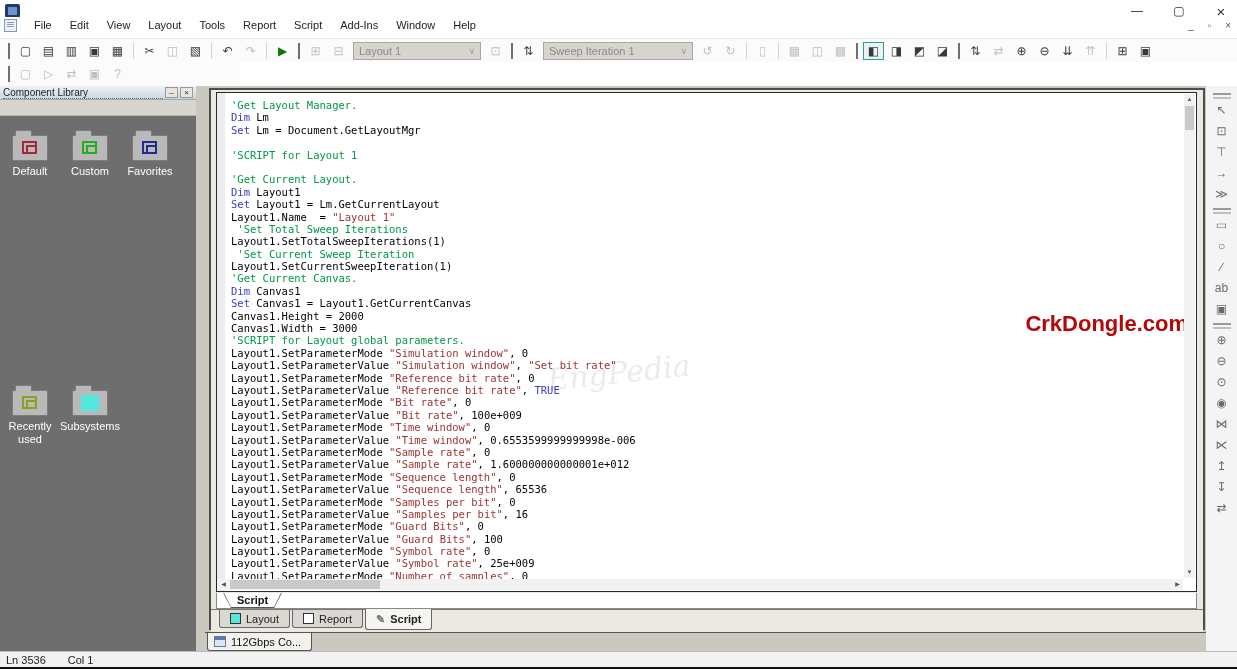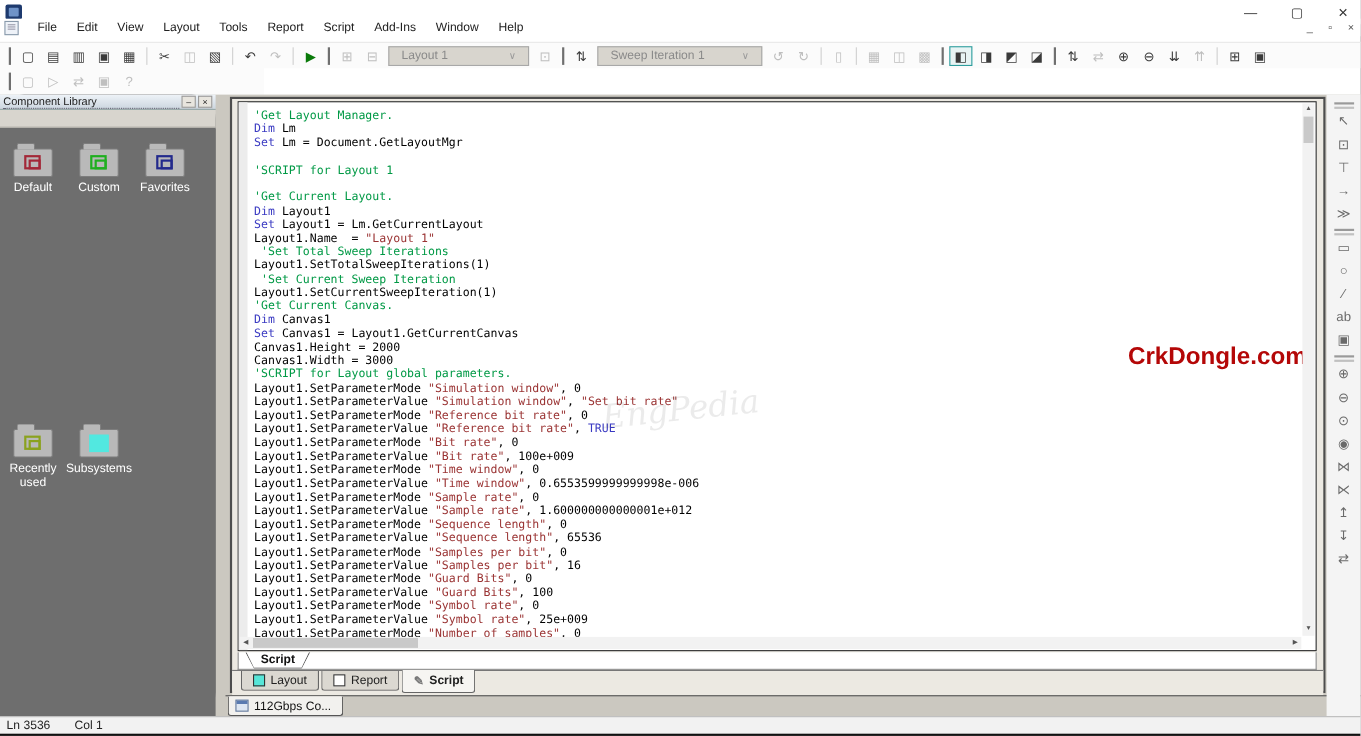--- a/index.html
+++ b/index.html
@@ -34,29 +34,29 @@
              display:flex; align-items:center; padding-left:4px; }
   .toolbar.row1 { top:38px; border-top:1px solid #e8e8e8; }
   .toolbar.row2 { top:62px; width:240px; }
   .tb-btn { width:21px; height:18px; display:inline-flex; align-items:center; justify-content:center;
             font-size:12px; color:#3a3a3a; margin:0 1px; flex:0 0 auto; }
   .tb-btn.disabled { color:#bfbfbf; }
   .tb-btn.active { border:1px solid #2e9d9d; background:#e8f4f4; }
   .tb-grip { width:2px; height:16px; background:#6f6f6f; margin:0 4px; flex:0 0 auto; }
   .tb-sep { width:1px; height:16px; background:#d0d0d0; margin:0 4px; flex:0 0 auto; }
   .tb-dd { height:18px; background:#d8d5ce; border:1px solid #a8a8a8; color:#8a8a8a; font-size:11px;
-           display:inline-flex; align-items:center; justify-content:space-between; padding:0 11px;
+           display:inline-flex; align-items:center; justify-content:space-between; padding:0 5px;
            margin:0 3px; flex:0 0 auto; }
   .tb-dd .dd-arrow { color:#9a9a9a; font-size:9px; margin-left:8px; }
 
   
   .workspace { position:absolute; left:0; top:86px; width:1237px; height:565px; background:#cbc8c0; }
 
   
-  .left-panel { position:absolute; left:0; top:0; width:196px; height:565px; background:#6e6e6e;border-radius:22px; }
+  .left-panel { position:absolute; left:0; top:0; width:196px; height:565px; background:#6e6e6e; }
   .lp-title { height:14px; background:linear-gradient(#eef3f8,#ccd6df); border-bottom:1px solid #9aa;
               font-size:10px; color:#222; display:flex; align-items:center; padding:0 3px; }
   .lp-title .lp-label { flex:1; border-bottom:1px dotted #667; }
   .lp-btn { width:13px; height:11px; background:#e8e5de; border:1px solid #999; font-size:8px;
             line-height:9px; text-align:center; color:#222; margin-left:2px; }
   .lp-strip { height:16px; background:#d8d5ce; border-bottom:1px solid #b8b5ae; }
   .lp-body { position:absolute; left:0; top:31px; right:0; bottom:0; background:#6e6e6e;
              padding:12px 4px 0 0; display:flex; flex-wrap:wrap; }
   .lib-item { width:60px; margin-bottom:16px; text-align:center; color:#ffffff; font-size:11px; }
   .folder { width:36px; height:26px; background:#b9b9b9; border:1px solid #7d7d7d; border-radius:2px;

